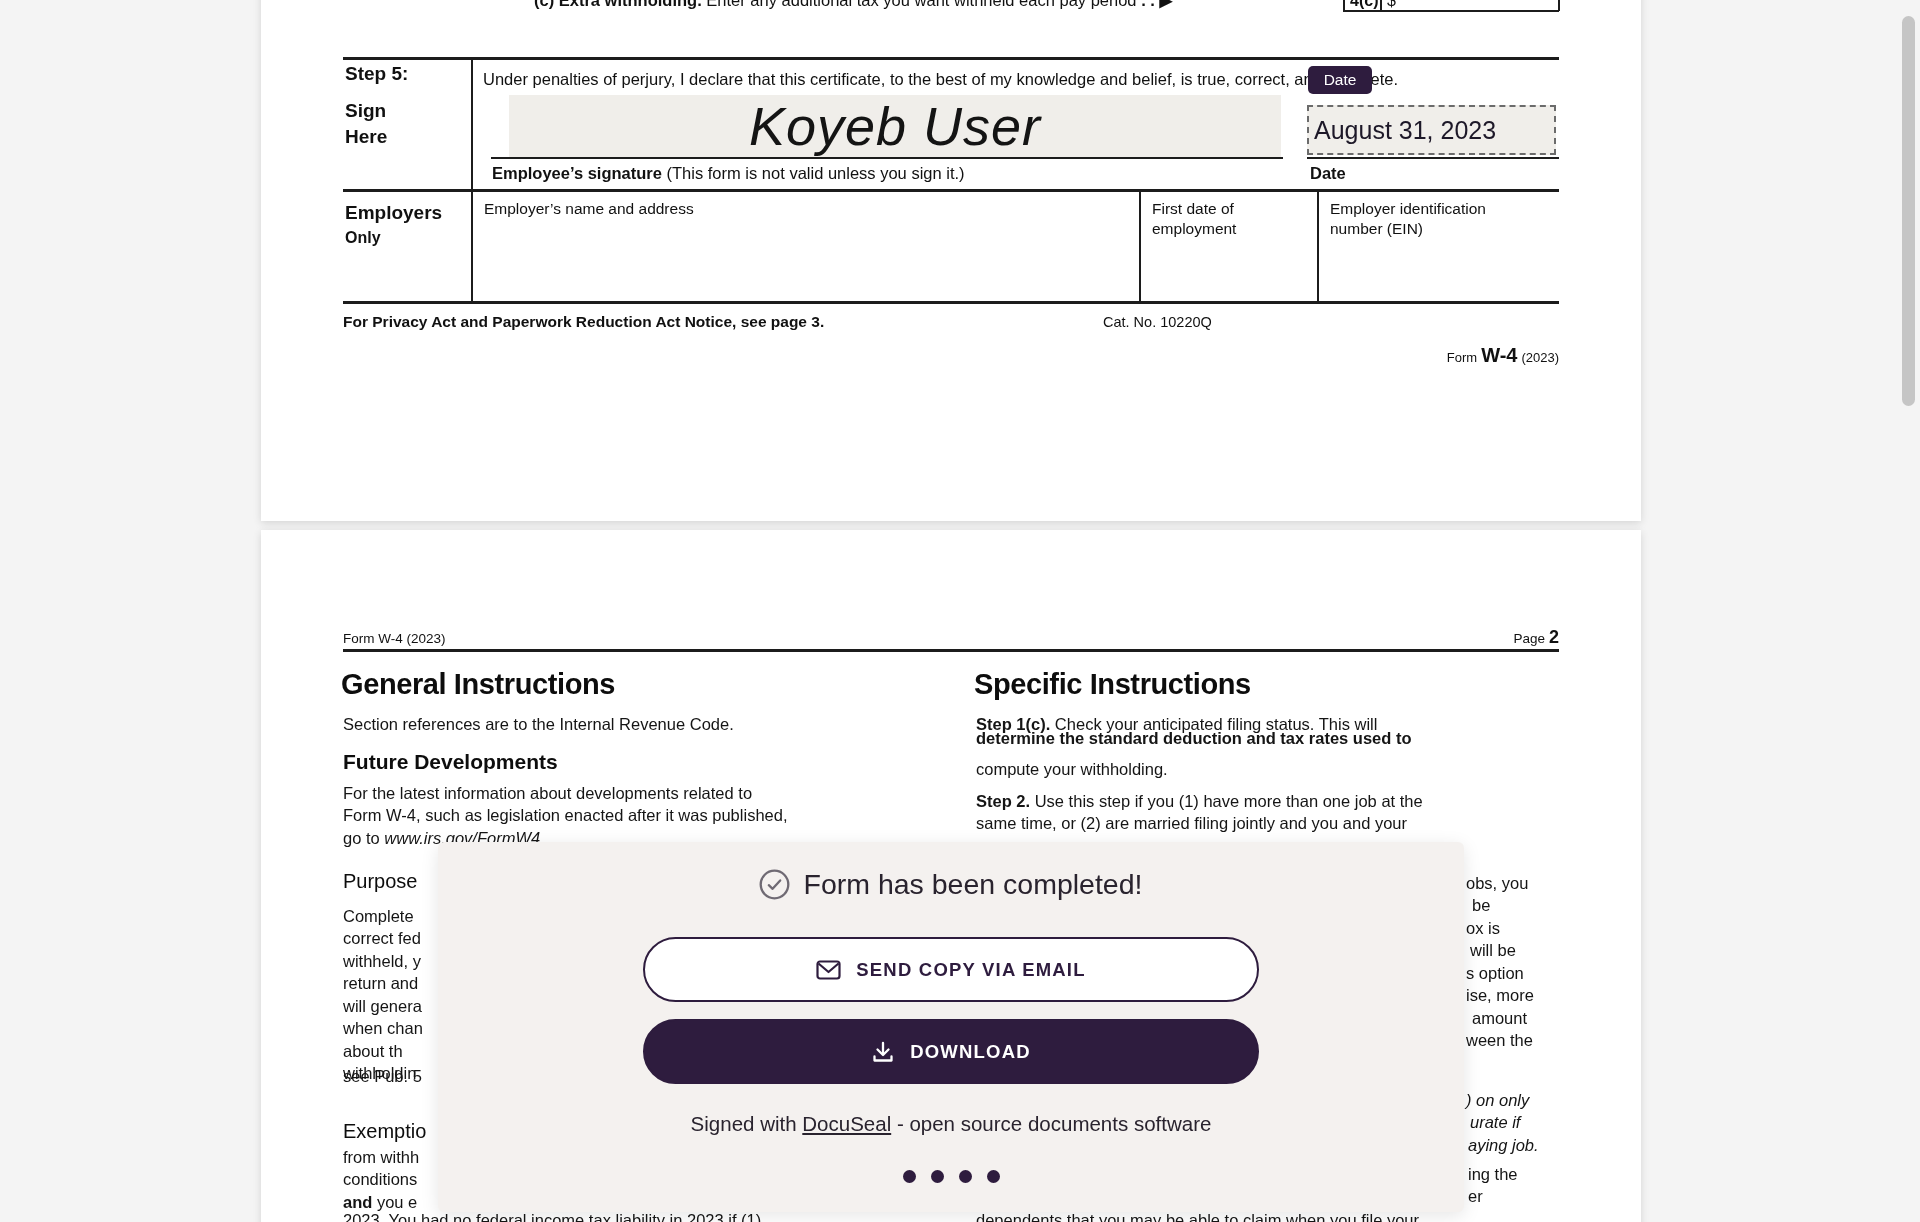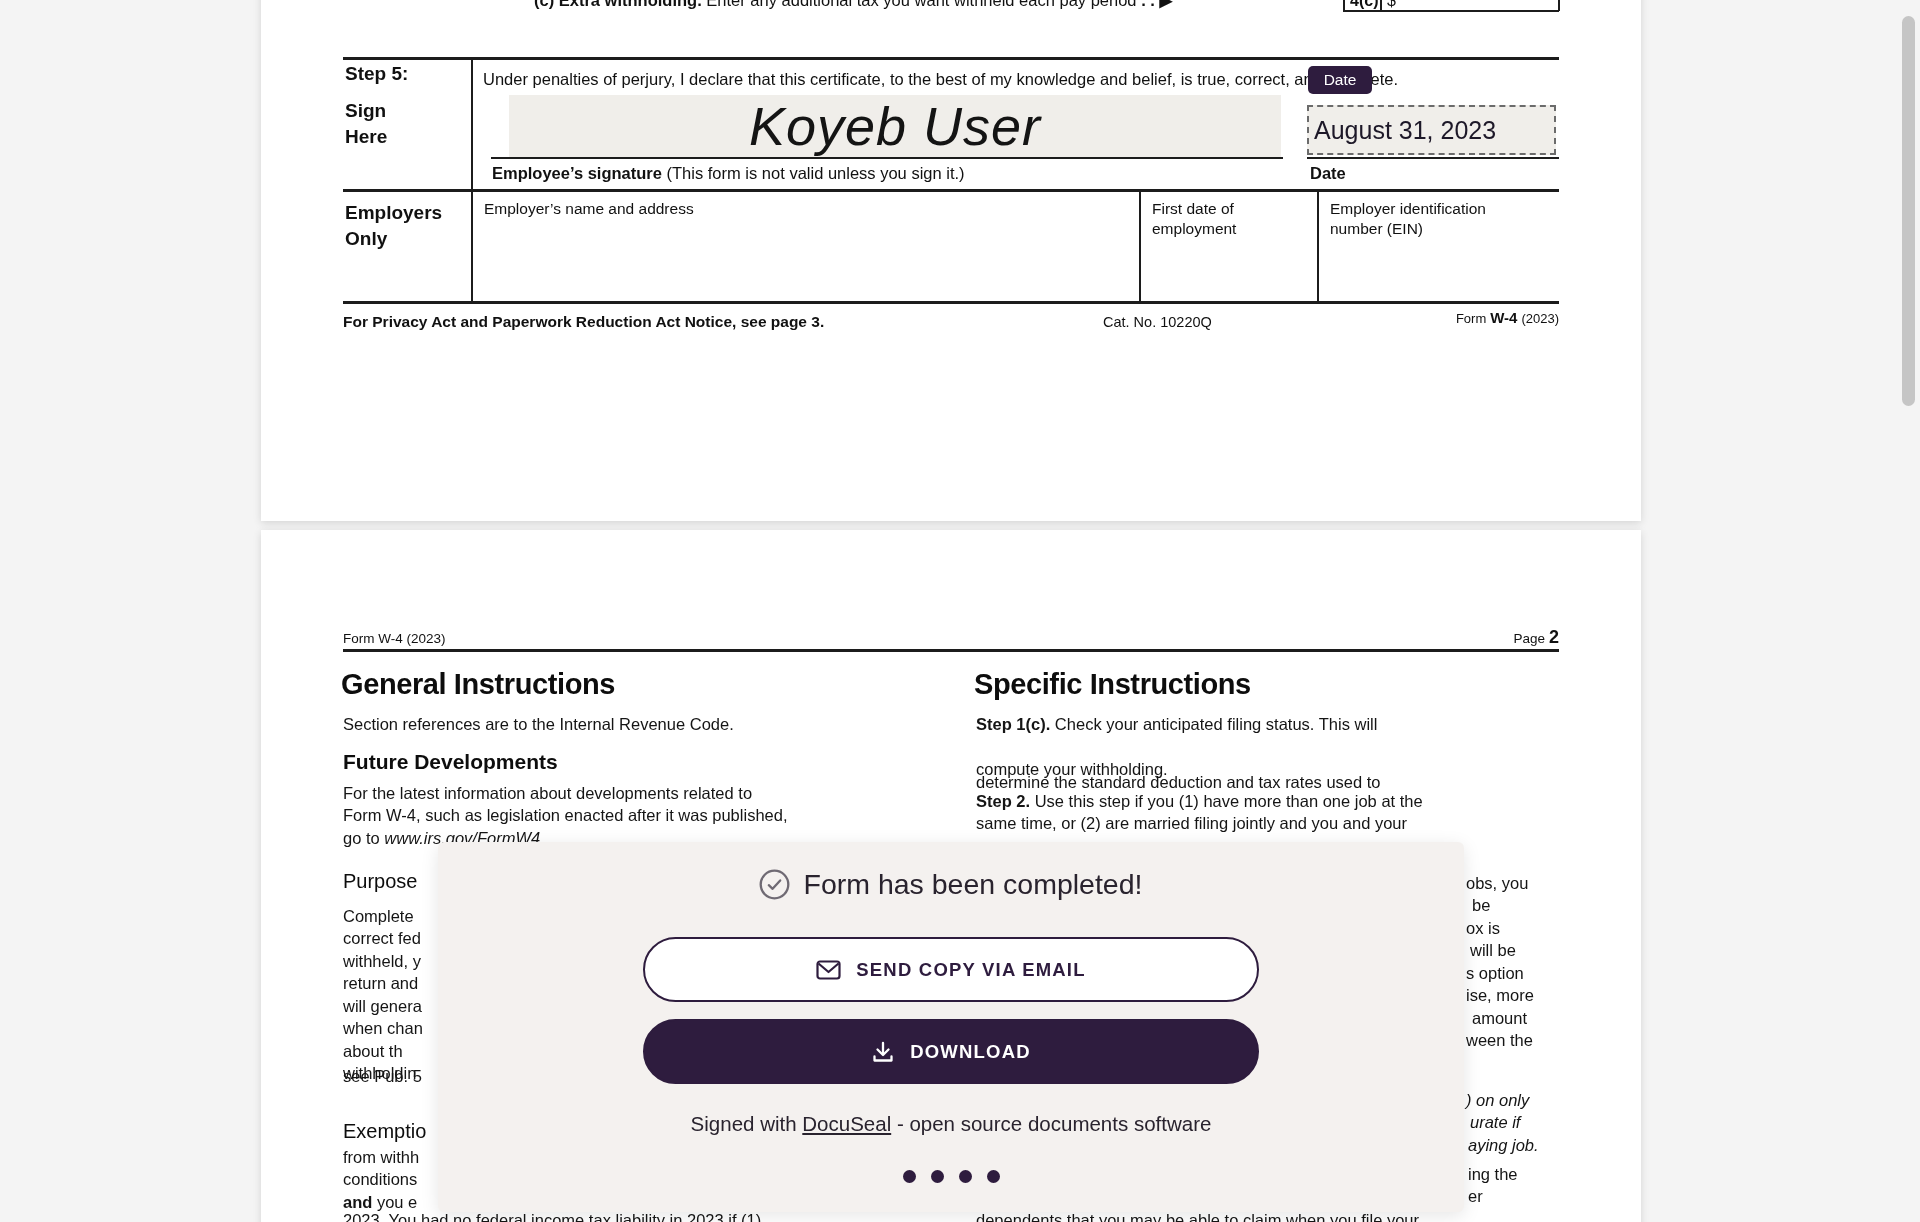--- a/index.html
+++ b/index.html
@@ -83,32 +83,32 @@
   </div>
   <div class="ftxt b" style="left:1310px;top:164px;font-size:16.5px;">Date</div>
 
   <div class="hline" style="left:343px;top:189px;width:1216px;height:2.5px;"></div>
   <div class="vline" style="left:471px;top:189px;width:1.5px;height:113px;"></div>
   <div class="vline" style="left:1139px;top:189px;width:1.5px;height:113px;"></div>
   <div class="vline" style="left:1317px;top:189px;width:1.5px;height:113px;"></div>
   <div class="hline" style="left:343px;top:301px;width:1216px;height:2.5px;"></div>
 
   <div class="ftxt b" style="left:345px;top:202px;font-size:19px;">Employers</div>
-  <div class="ftxt b" style="left:345px;top:228px;font-size:19px;">Only</div>
+  <div class="ftxt b" style="left:345px;top:228px;font-size:16px;">Only</div>
   <div class="ftxt" style="left:484px;top:200px;">Employer’s name and address</div>
   <div class="ftxt" style="left:1152px;top:200px;">First date of</div>
   <div class="ftxt" style="left:1152px;top:220px;">employment</div>
   <div class="ftxt" style="left:1330px;top:200px;">Employer identification</div>
   <div class="ftxt" style="left:1330px;top:220px;">number (EIN)</div>
 
   <div class="ftxt b" style="left:343px;top:313px;">For Privacy Act and Paperwork Reduction Act Notice, see page 3.</div>
   <div class="ftxt" style="left:1103px;top:314px;font-size:14.5px;">Cat. No. 10220Q</div>
   <div class="ftxt" style="left:1559px;top:309px;transform:translateX(-100%);display:flex;align-items:baseline;gap:4px;">
     <span style="font-size:13px;">Form</span>
-    <span class="b" style="font-size:15px;">W-4</span>
+    <span class="b" style="font-size:20px;margin-top:34px;">W-4</span>
     <span style="font-size:13px;">(2023)</span>
   </div>
 
   <div class="ftxt" style="left:343px;top:631px;font-size:13.5px;">Form W-4 (2023)</div>
   <div class="ftxt" style="left:1559px;top:627px;transform:translateX(-100%);display:flex;align-items:baseline;gap:4px;">
     <span style="font-size:13.5px;">Page</span>
     <span class="b" style="font-size:18px;">2</span>
   </div>
   <div class="hline" style="left:343px;top:649px;width:1216px;height:2.5px;"></div>
 
@@ -136,21 +136,21 @@
   <div class="body2 clip" style="left:343px;top:1171px;width:95px;">conditions</div>
   <div class="body2 clip" style="left:343px;top:1194px;width:95px;">
     <span class="b">and</span><span> you e</span>
   </div>
   <div class="body2" style="left:343px;top:1212px;">2023. You had no federal income tax liability in 2023 if (1)</div>
 
   <div class="h-big" style="left:974px;top:668px;">Specific Instructions</div>
   <div class="body2" style="left:976px;top:716px;">
     <span class="b">Step 1(c).</span><span> Check your anticipated filing status. This will</span>
   </div>
-  <div class="body2" style="left:976px;top:774px;">determine the standard deduction and tax rates used to</div>
+  <div class="body2" style="left:976px;top:730px;font-weight:bold;">determine the standard deduction and tax rates used to</div>
   <div class="body2" style="left:976px;top:761px;">compute your withholding.</div>
   <div class="body2" style="left:976px;top:793px;">
     <span class="b">Step 2.</span><span> Use this step if you (1) have more than one job at the</span>
   </div>
   <div class="body2" style="left:976px;top:815px;">same time, or (2) are married filing jointly and you and your</div>
 
   <div class="body2" style="left:1466px;top:875px;text-align:center;">obs, you</div>
   <div class="body2" style="left:1472px;top:897px;">be</div>
   <div class="body2" style="left:1466px;top:920px;">ox is</div>
   <div class="body2" style="left:1470px;top:942px;">will be</div>

